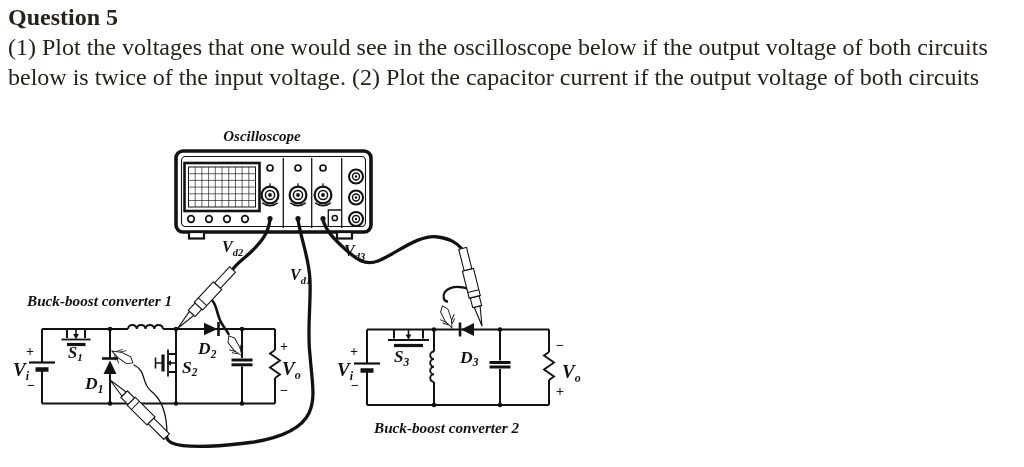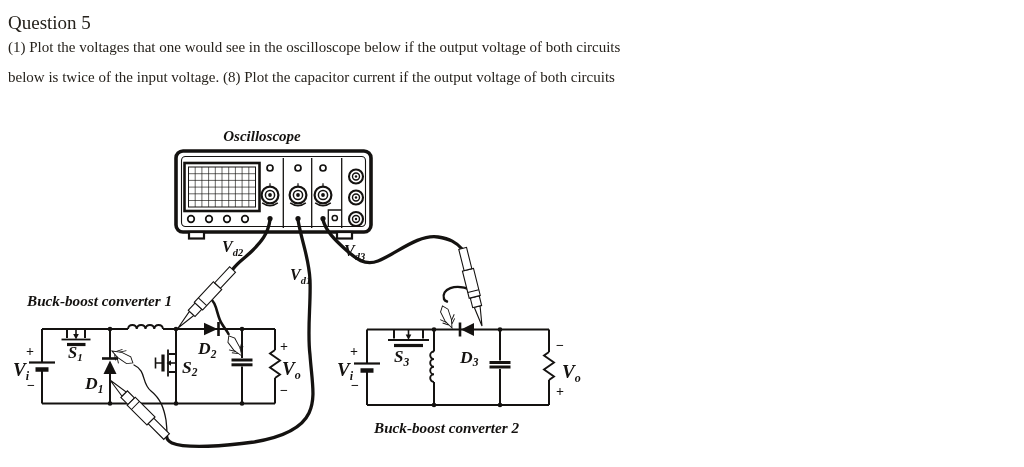--- a/index.html
+++ b/index.html
@@ -1,34 +1,34 @@
 <!DOCTYPE html>
 <html><head>
 <meta charset="utf-8">
 <style>
   html,body{margin:0;padding:0;background:#ffffff;}
   .page{position:relative;width:1024px;height:467px;background:#ffffff;overflow:hidden;
         font-family:"Liberation Serif", serif;color:#26221c;}
-  .q-heading{position:absolute;left:8px;top:4px;font-size:19px;font-weight:normal;white-space:nowrap;margin-top:8px;}
+  .q-heading{position:absolute;left:8px;top:4px;font-size:24px;font-weight:bold;white-space:nowrap;}
   .q-body{position:absolute;left:8px;top:33px;}
-  .q-line{font-size:15px;line-height:29.5px;white-space:nowrap;letter-spacing:0px;}
+  .q-line{font-size:24px;line-height:29.5px;white-space:nowrap;letter-spacing:0px;}
   svg.fig{position:absolute;left:0;top:0;}
   text{fill:#141210;}
   .lbl{font-family:"Liberation Serif",serif;font-style:italic;font-weight:bold;}
   .sign{font-family:"Liberation Serif",serif;font-weight:600;font-style:normal;}
 </style>
 </head>
 <body>
 
 <div class="page">
 
   <div class="q-heading">Question 5</div>
   <div class="q-body">
     <div class="q-line">(1) Plot the voltages that one would see in the oscilloscope below if the output voltage of both circuits</div>
-    <div class="q-line">below is twice of the input voltage. (8) Plot the capacitor current if the output voltage of both circuits</div>
+    <div class="q-line">below is twice of the input voltage. (2) Plot the capacitor current if the output voltage of both circuits</div>
   </div>
 
   <svg class="fig" width="1024" height="467" viewBox="0 0 1024 467">
 
     <defs>
       <g id="probe-shape">
         <path d="M0 0 L20 -3 L20 3 Z" fill="#fff" stroke="#141210" stroke-width="1.1"></path>
         <rect x="20" y="-4.6" width="10" height="9.2" fill="#fff" stroke="#141210" stroke-width="1.1"></rect>
         <rect x="30" y="-5.7" width="28" height="11.4" fill="#fff" stroke="#141210" stroke-width="1.1"></rect>
         <rect x="58" y="-4" width="22" height="8" fill="#fff" stroke="#141210" stroke-width="1.1"></rect>

